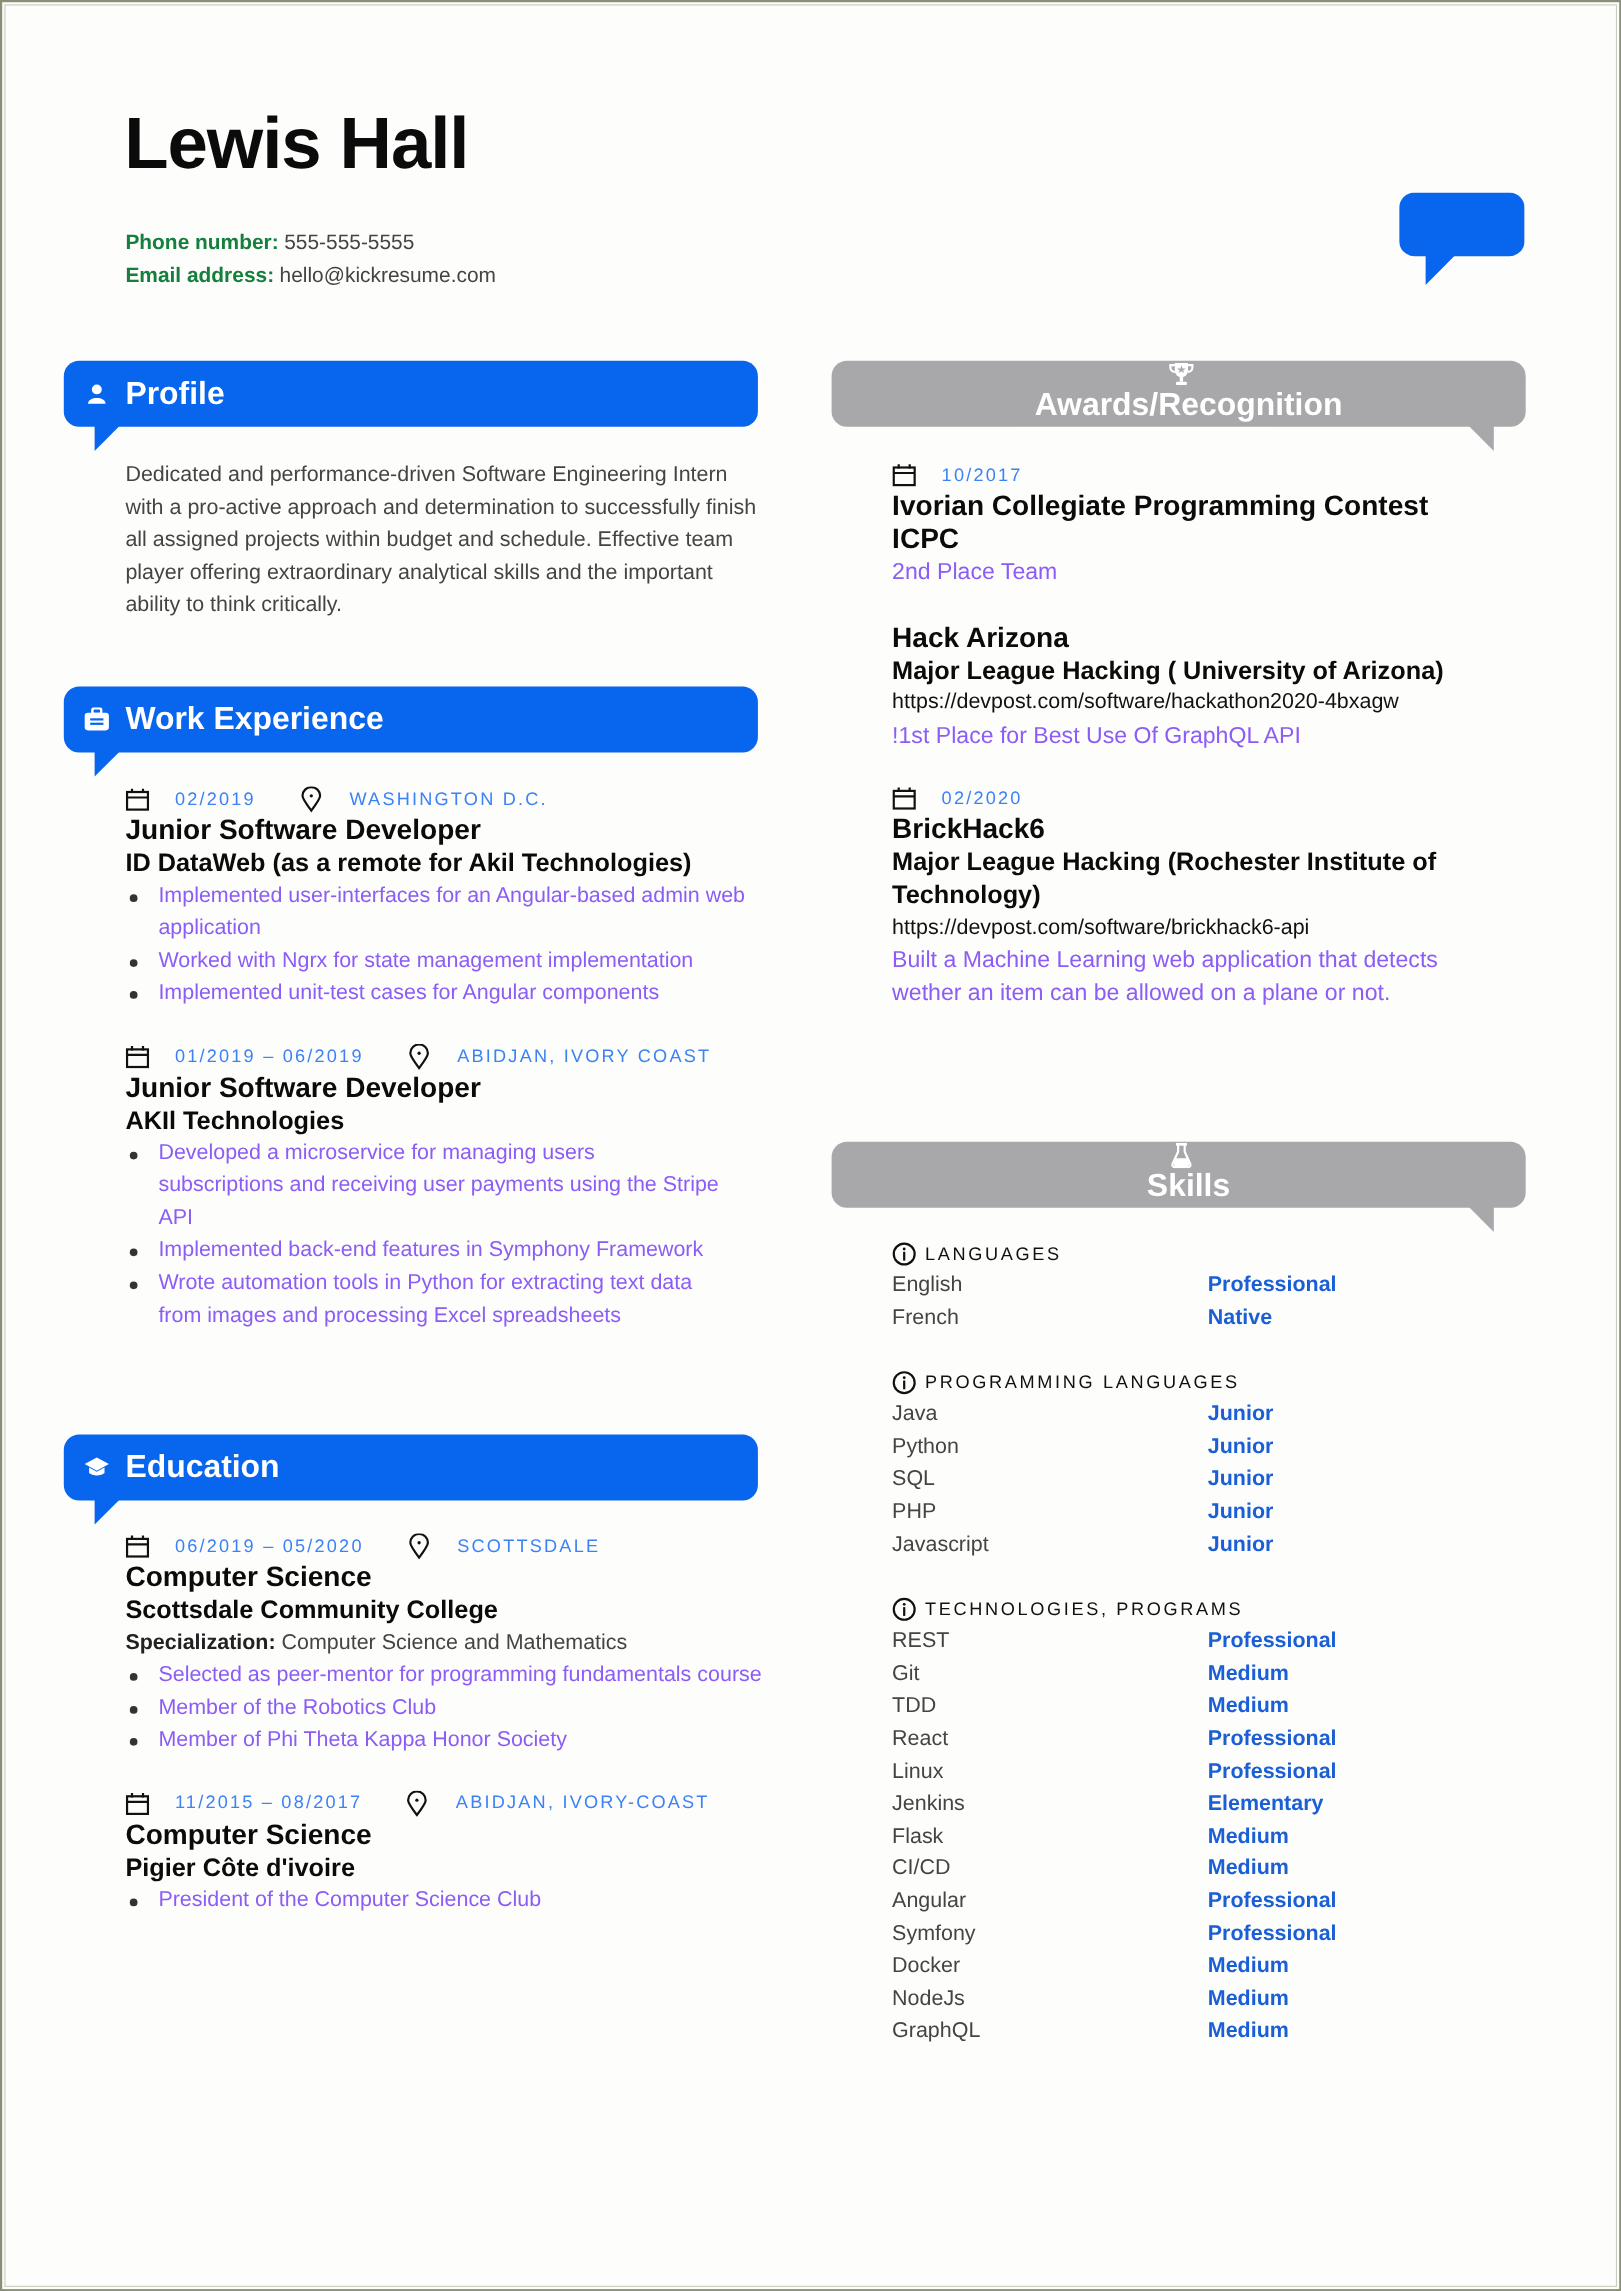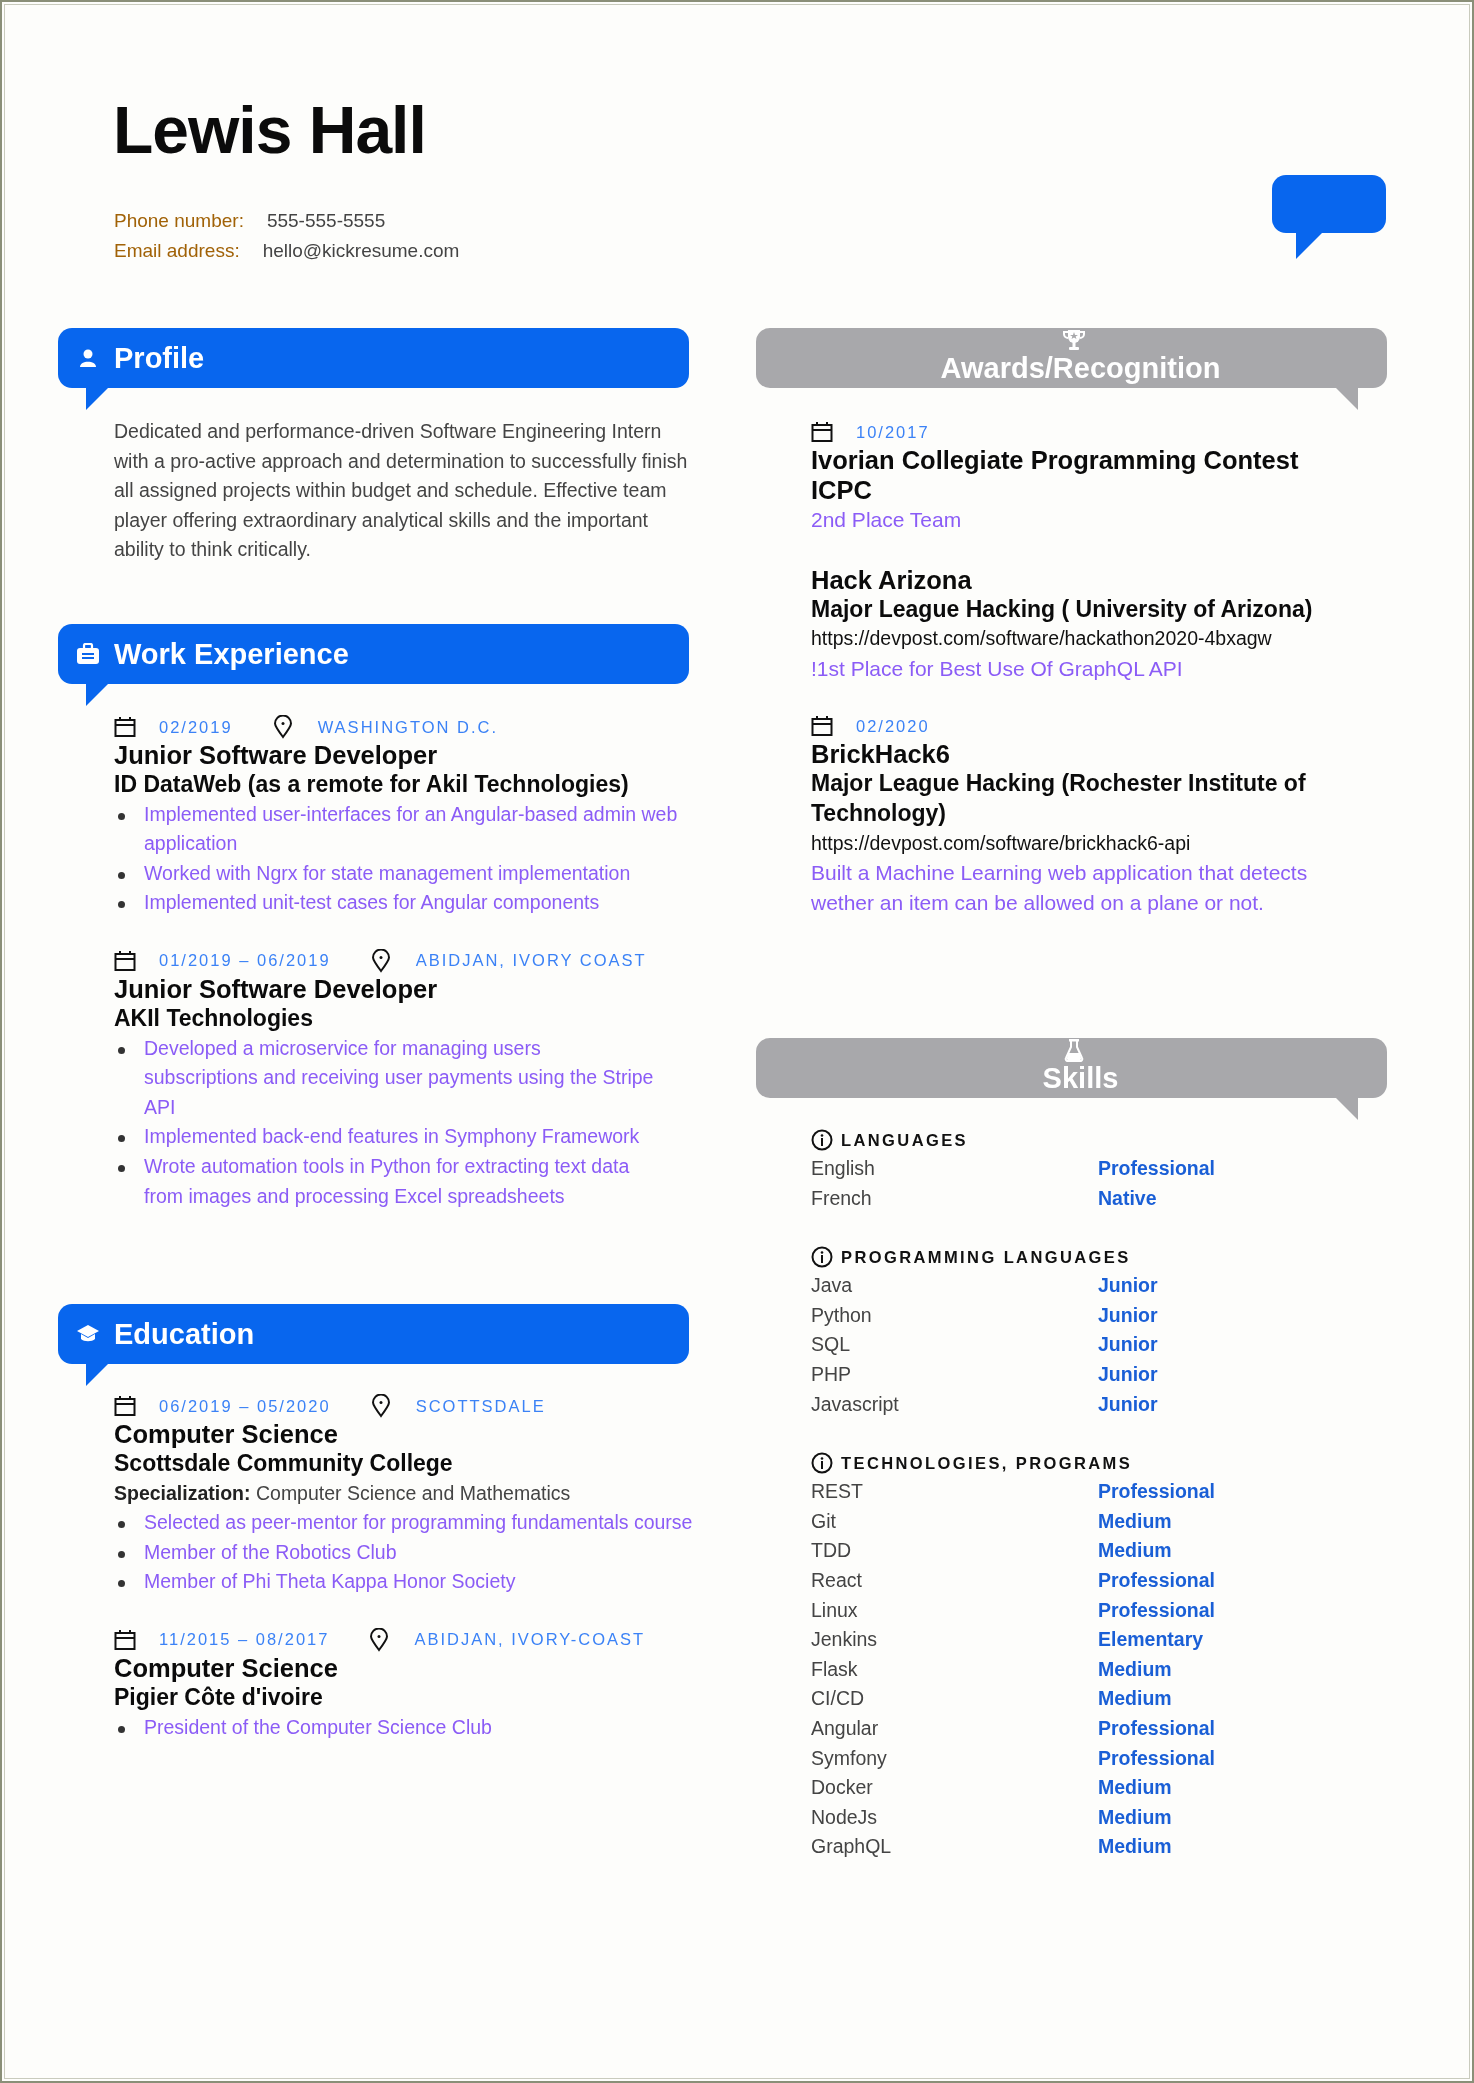--- a/index.html
+++ b/index.html
@@ -19,21 +19,21 @@
   }
   .page { position: absolute; left: 0; top: 0; width: 1200px; height: 2083px; padding-left: 29px; }
 
   
   .name {
     position: absolute; left: 113px; top: 92px;
     font-size: 66px; font-weight: 700; letter-spacing: -1px; color: #0b0b0b;
   }
   .contact { position: absolute; left: 114px; top: 206px; font-size: 19px; line-height: 30px; }
   .contact .row { display: flex; }
-  .contact .lbl { font-weight: 400; color: #a16207; margin-right: 23px; }
+  .contact .lbl { font-weight: 700; color: #15803d; margin-right: 5px; }
   .contact .val { color: #444; }
 
   .deco-bubble { position: absolute; left: 1272px; top: 175px; width: 114px; height: 60px; }
 
   
   .sec-head {
     position: absolute; height: 60px; border-radius: 14px;
     display: flex; align-items: center; padding-left: 18px;
     color: #fff; font-size: 29px; font-weight: 700;
   }
@@ -62,21 +62,21 @@
   ul.bullets li { position: relative; padding-left: 30px; font-size: 19.5px; line-height: 29.6px; color: #8b5cf6; }
   ul.bullets li::before {
     content: ""; position: absolute; left: 4px; top: 13px; width: 7px; height: 7px; border-radius: 50%; background: #333;
   }
   .spec { font-size: 19.5px; line-height: 29.6px; color: #444; }
   .spec b { color: #222; }
 
   .entry { margin-bottom: 30px; }
 
   .skill-group { margin-bottom: 30px; }
-  .skill-cat { display: flex; align-items: center; font-size: 16.5px; font-weight: 700; letter-spacing: 2.4px; height: 28px; color: #111; }
+  .skill-cat { display: flex; align-items: center; font-size: 16.5px; font-weight: 400; letter-spacing: 2.4px; height: 28px; color: #111; }
   .skill-cat .mi { width: 24px; height: 24px; margin-right: 6px; display: flex; align-items: center; }
   .skill-row { display: flex; font-size: 19.5px; line-height: 29.6px; }
   .skill-row .sn { width: 287px; color: #444; }
   .skill-row .sl { color: #1a5fd6; font-weight: 700; }
 </style>
 </head>
 <body>
 
 <div class="page">
 

